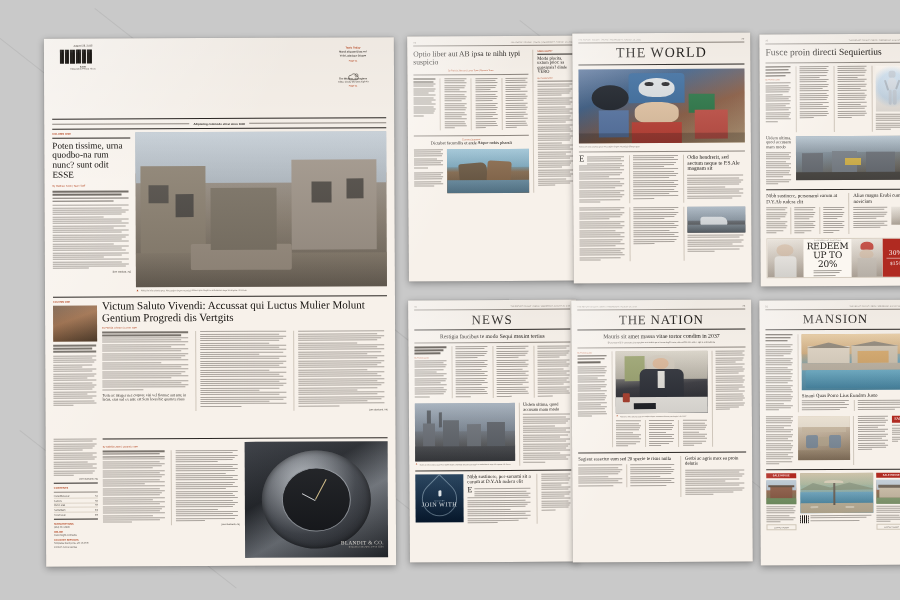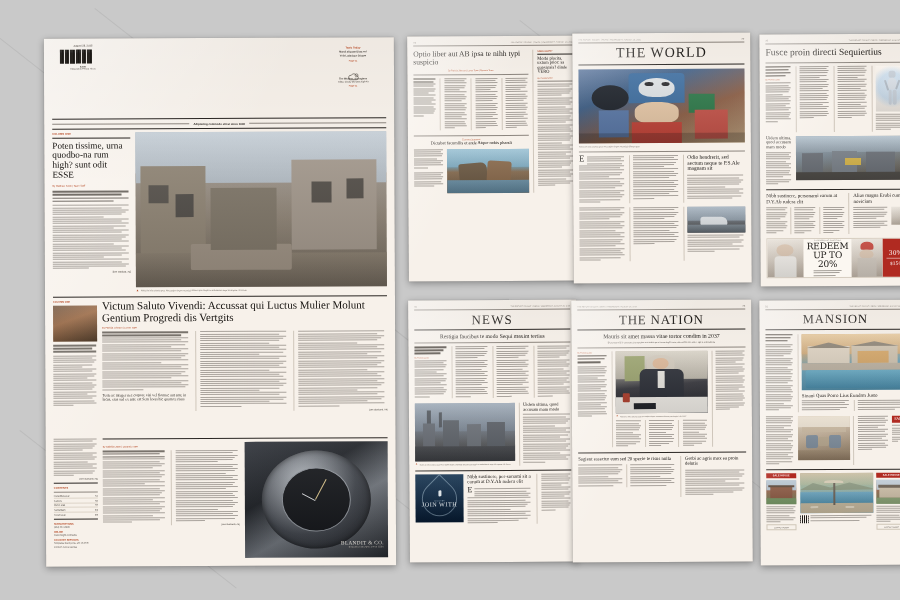--- a/index.html
+++ b/index.html
@@ -171,21 +171,21 @@
         <div style="font-size:2.8px; color:#2f2a25; font-weight:bold; white-space:nowrap;">Adipiscing commodo elit ut since 1890</div>
         <div class="rule thin" style="flex:1;"></div>
       </div>
       <div class="rule"></div>
     </div>
 
     <div style="position:absolute; left:8px; right:8px; top:94px; height:160px; display:flex; gap:5px;">
       <div style="width:78px;">
         <div class="kicker" style="font-size:2.6px;">COLUMN ONE</div>
         <div class="rule" style="margin:1.5px 0 3px;"></div>
-        <div class="serif" style="font-size:9.2px; line-height:1.08; color:#14110e; font-weight:normal;">Poten tissime, urna quodbo-na rum high? sunt odit ESSE</div>
+        <div class="serif" style="font-size:9.2px; line-height:1.08; color:#14110e; font-weight:normal;">Poten tissime, urna quodbo-na rum nunc? sunt odit ESSE</div>
         <div style="font-size:2.4px; color:#b4441f; margin:4px 0 3px;">By Matthew Smith | Team Staff</div>
         <div class="txt">
           <i class="s1" style="height:1.6px;opacity:.85"></i>
             <i class="s2" style="height:1.6px;opacity:.85"></i>
           <i class="s1" style="height:1.6px;opacity:.85"></i>
             <i class="s3" style="height:1.6px;opacity:.85"></i>
         </div>
         <div class="txt dense" style="margin-top:3px;">
           <i class="s1"></i>
             <i class="s2"></i>

